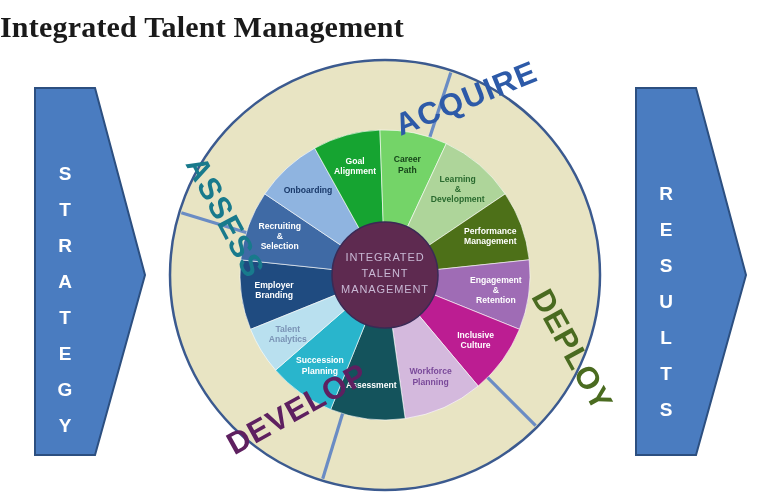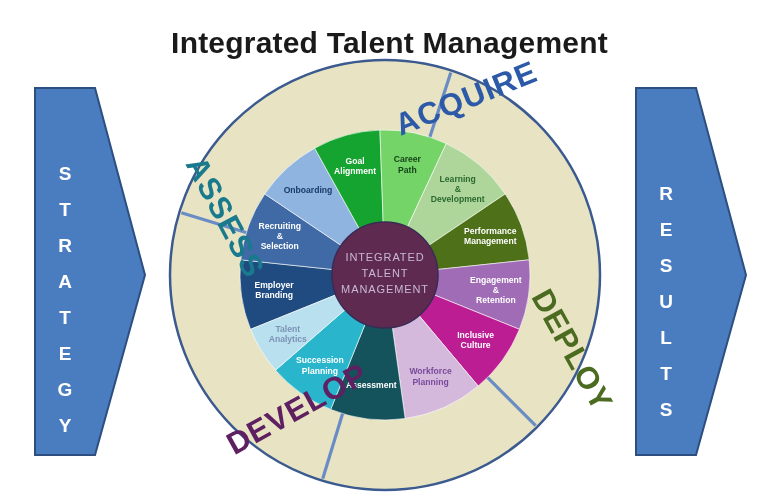--- a/index.html
+++ b/index.html
@@ -12,27 +12,26 @@
     height: 495px;
     position: relative;
     overflow: hidden;
     font-family: "Liberation Sans", sans-serif;
   }
   #page-title {
     position: absolute;
     top: 10px;
     left: 0;
     width: 779px;
-    text-align: center;
+    text-align: left;
     font-size: 30px;
     font-weight: bold;
     color: #1a1a1a;
     letter-spacing: 0.2px;
-    font-family: Liberation Sans, sans-serif;
-    margin-top: 16px;
+    font-family: Liberation Serif, serif;
   }
   .diagram-svg {
     position: absolute;
     top: 0;
     left: 0;
   }
   .seg-label {
     font-family: "Liberation Sans", sans-serif;
     font-size: 8.6px;
     font-weight: bold;

